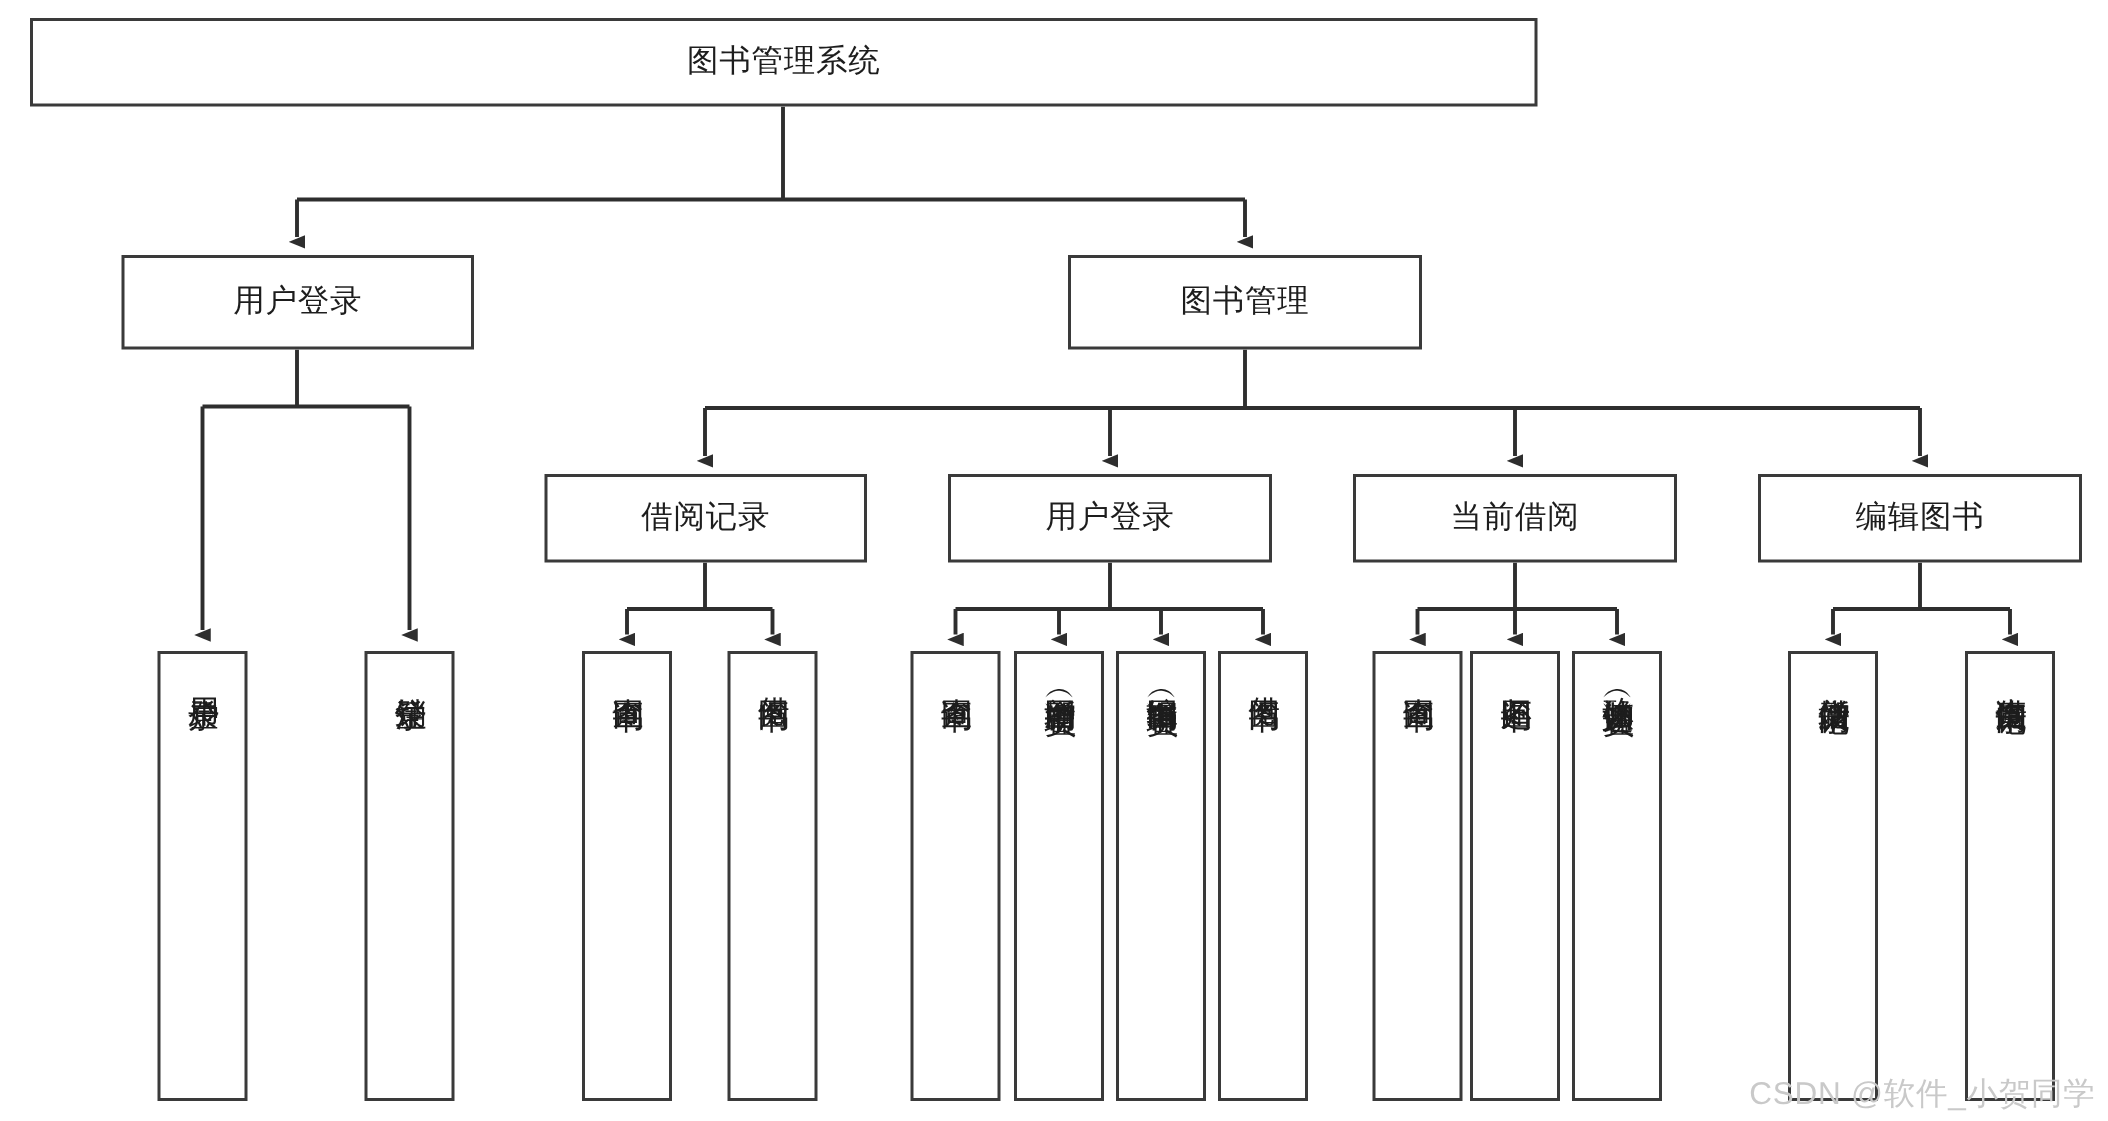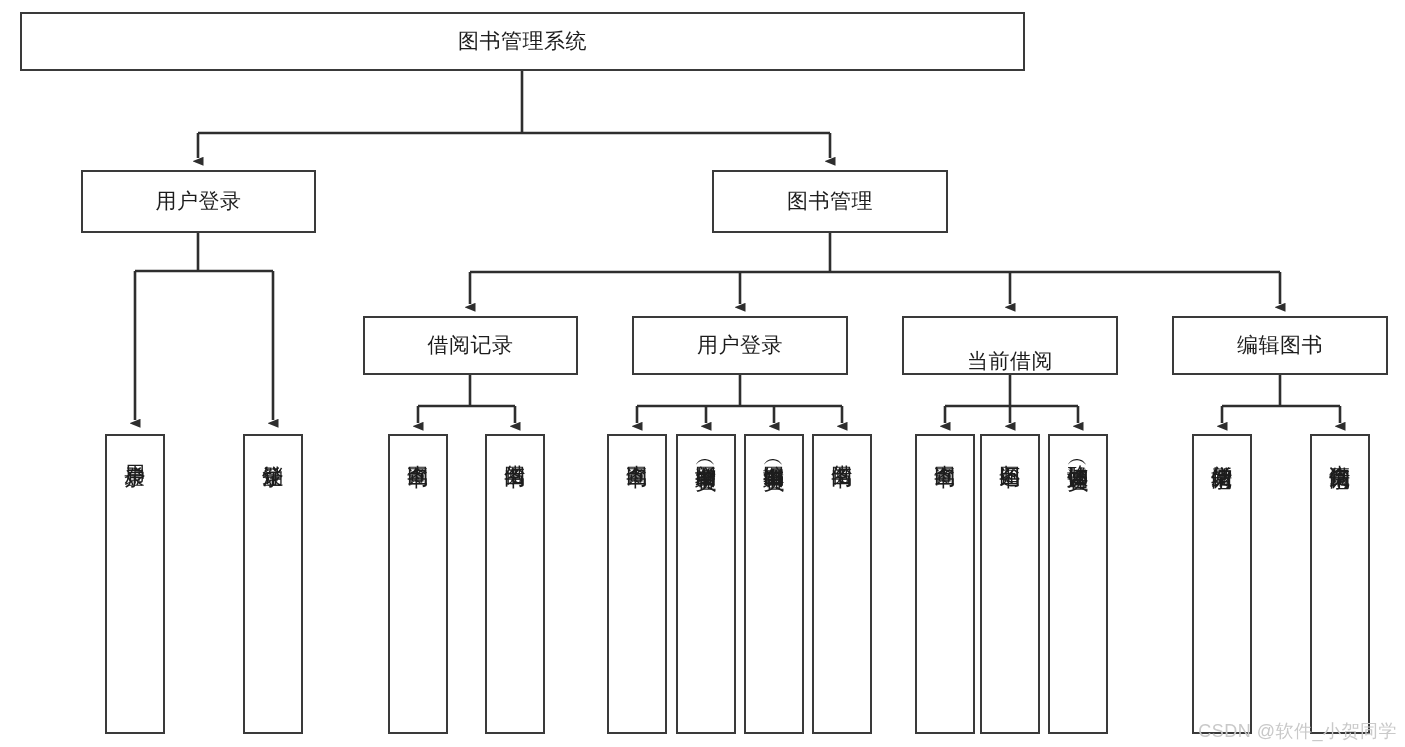--- a/index.html
+++ b/index.html
@@ -56,21 +56,21 @@
     font-size: 21px;
     line-height: 1.12;
     letter-spacing: 1px;
     white-space: normal;
     max-height: 280px;
   }
   #watermark {
     position: absolute;
     right: 8px;
     bottom: 4px;
-    font-size: 18px;
+    font-size: 21px;
     color: #c9c9c9;
     letter-spacing: 0.5px;
     white-space: nowrap;
     pointer-events: none;
   }
 </style>
 </head>
 <body>
 
 <div id="diagram-root">
@@ -135,21 +135,21 @@
   <div class="node horiz" style="left:712px; top:170px; width:236px; height:63px;">
     <span class="label">图书管理</span>
   </div>
 
   <div class="node horiz" style="left:363px; top:316px; width:215px; height:59px;">
     <span class="label">借阅记录</span>
   </div>
   <div class="node horiz" style="left:632px; top:316px; width:216px; height:59px;">
     <span class="label">用户登录</span>
   </div>
-  <div class="node horiz" style="left:902px; top:316px; width:216px; height:59px;align-items:flex-end;">
+  <div class="node horiz" style="left:902px; top:316px; width:216px; height:59px;">
     <span class="label">当前借阅</span>
   </div>
   <div class="node horiz" style="left:1172px; top:316px; width:216px; height:59px;">
     <span class="label">编辑图书</span>
   </div>
 
   <div class="node vert" style="left:105px; top:434px; width:60px; height:300px;">
     <span class="label">用户登录</span>
   </div>
   <div class="node vert" style="left:243px; top:434px; width:60px; height:300px;">

